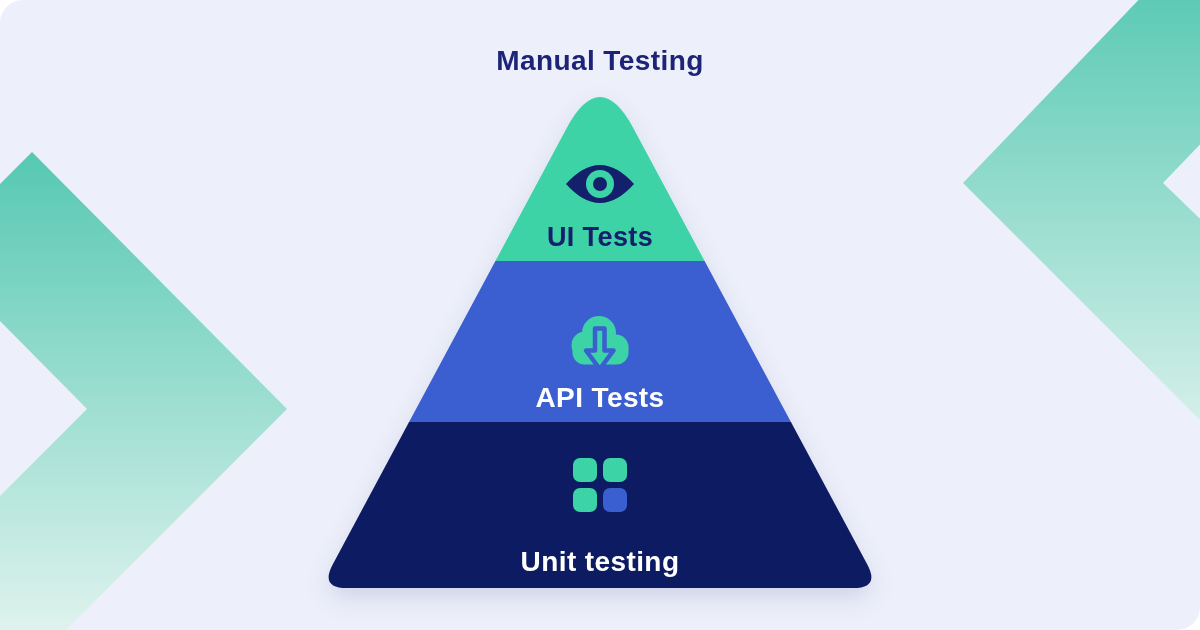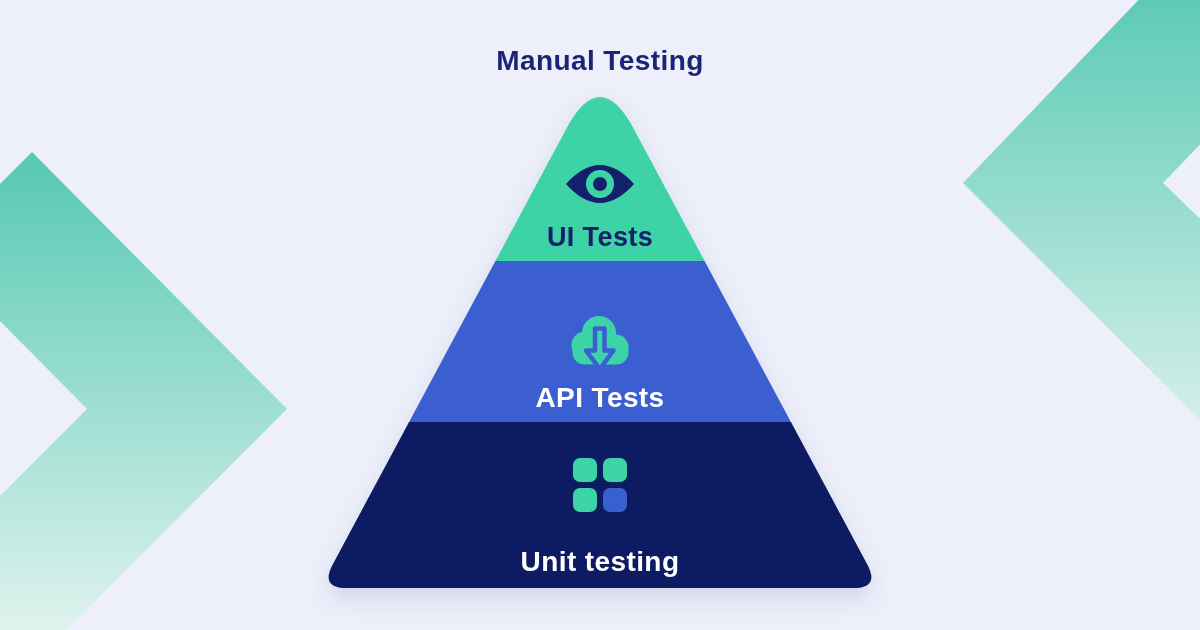--- a/index.html
+++ b/index.html
@@ -8,20 +8,21 @@
     width: 1200px;
     height: 630px;
     overflow: hidden;
     font-family: "Liberation Sans", sans-serif;
   }
   .canvas {
     position: relative;
     width: 1200px;
     height: 630px;
     background: #edf0fa;
+    border-radius: 23px;
   }
   .scene {
     position: absolute;
     inset: 0;
   }
   .pyramid-label {
     font-family: "Liberation Sans", sans-serif;
     font-weight: 700;
     letter-spacing: 0.4px;
   }

